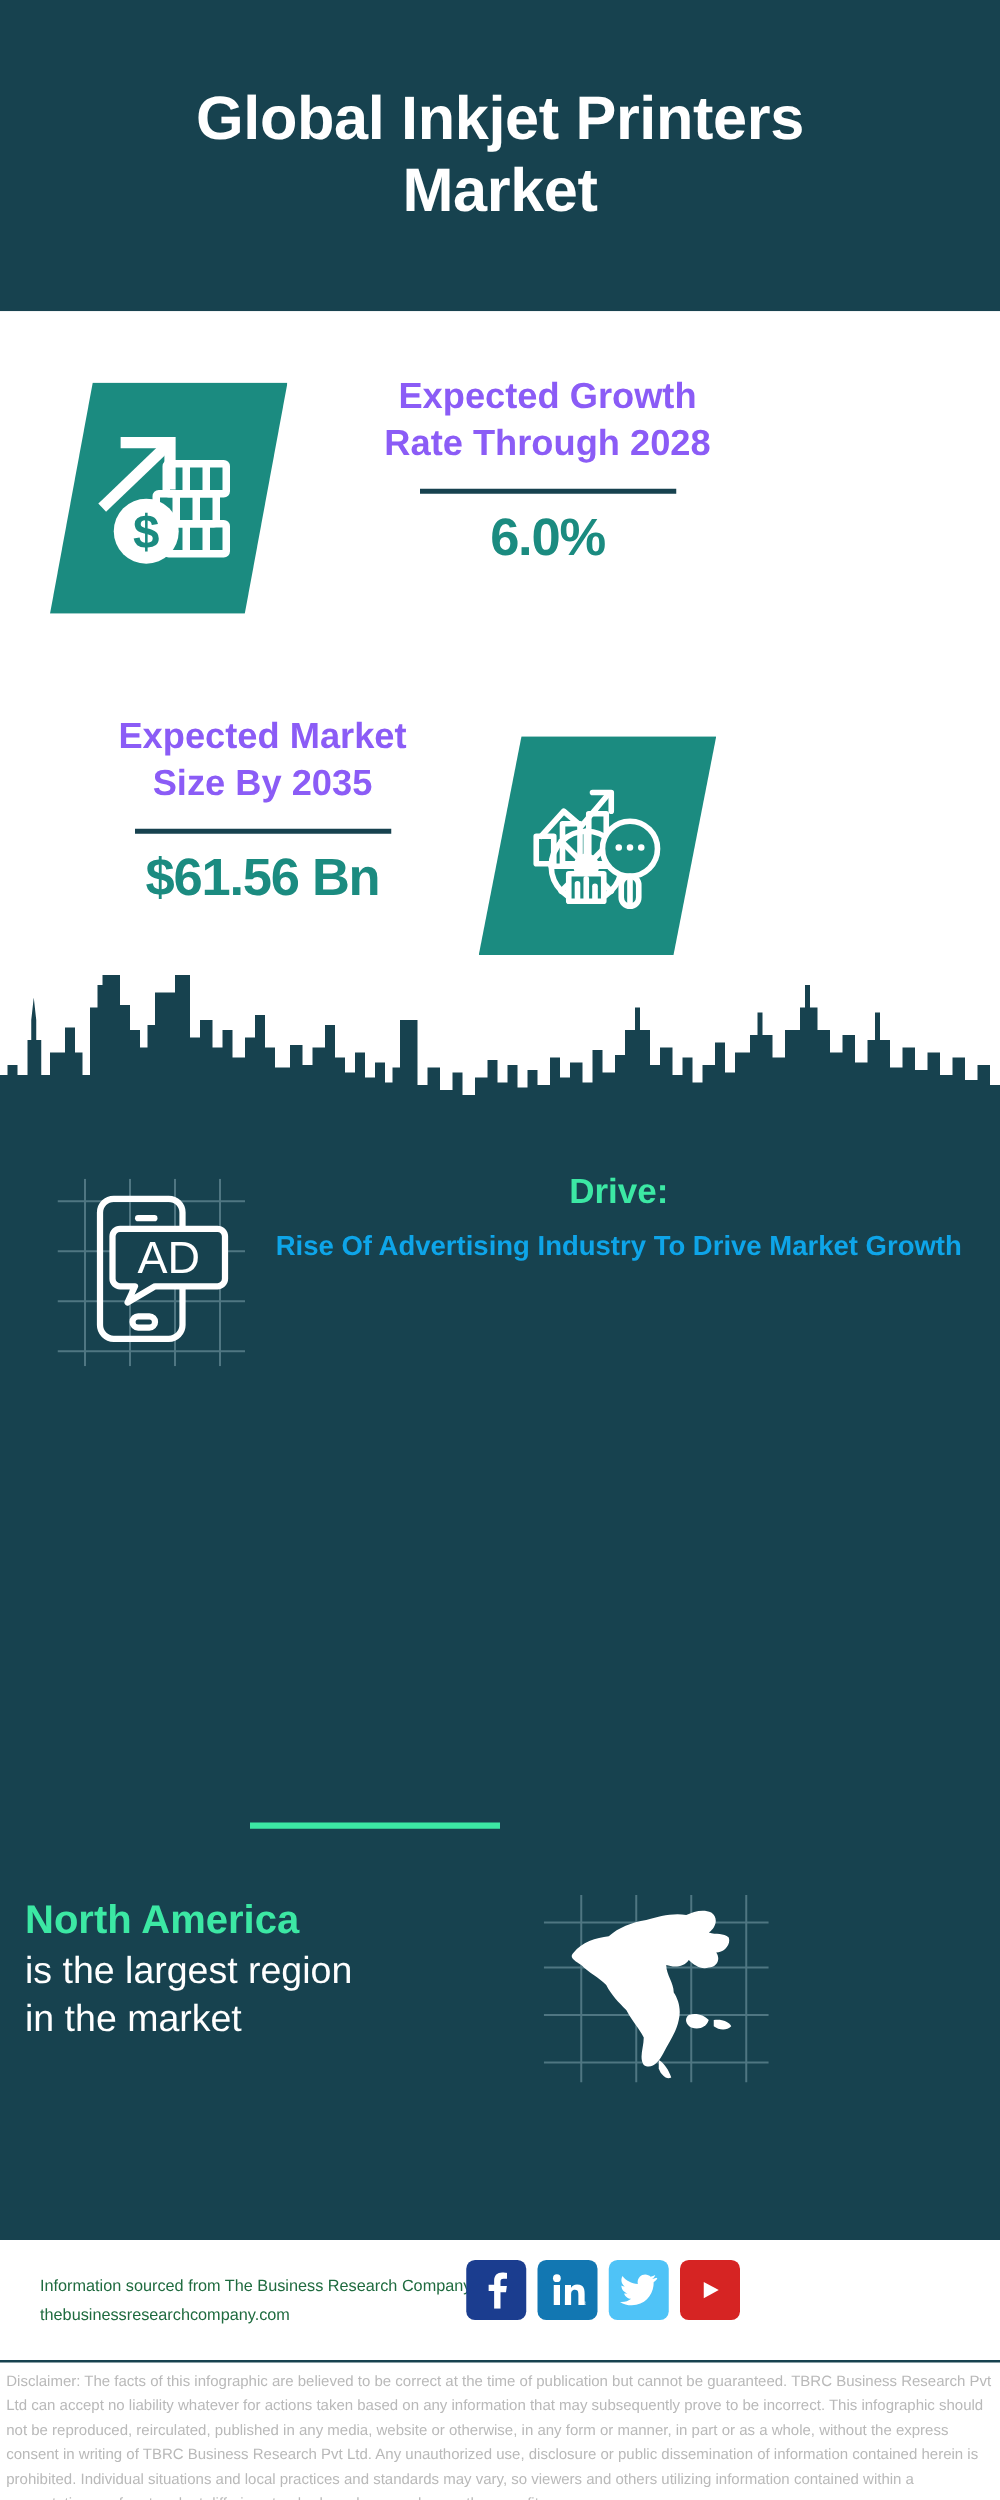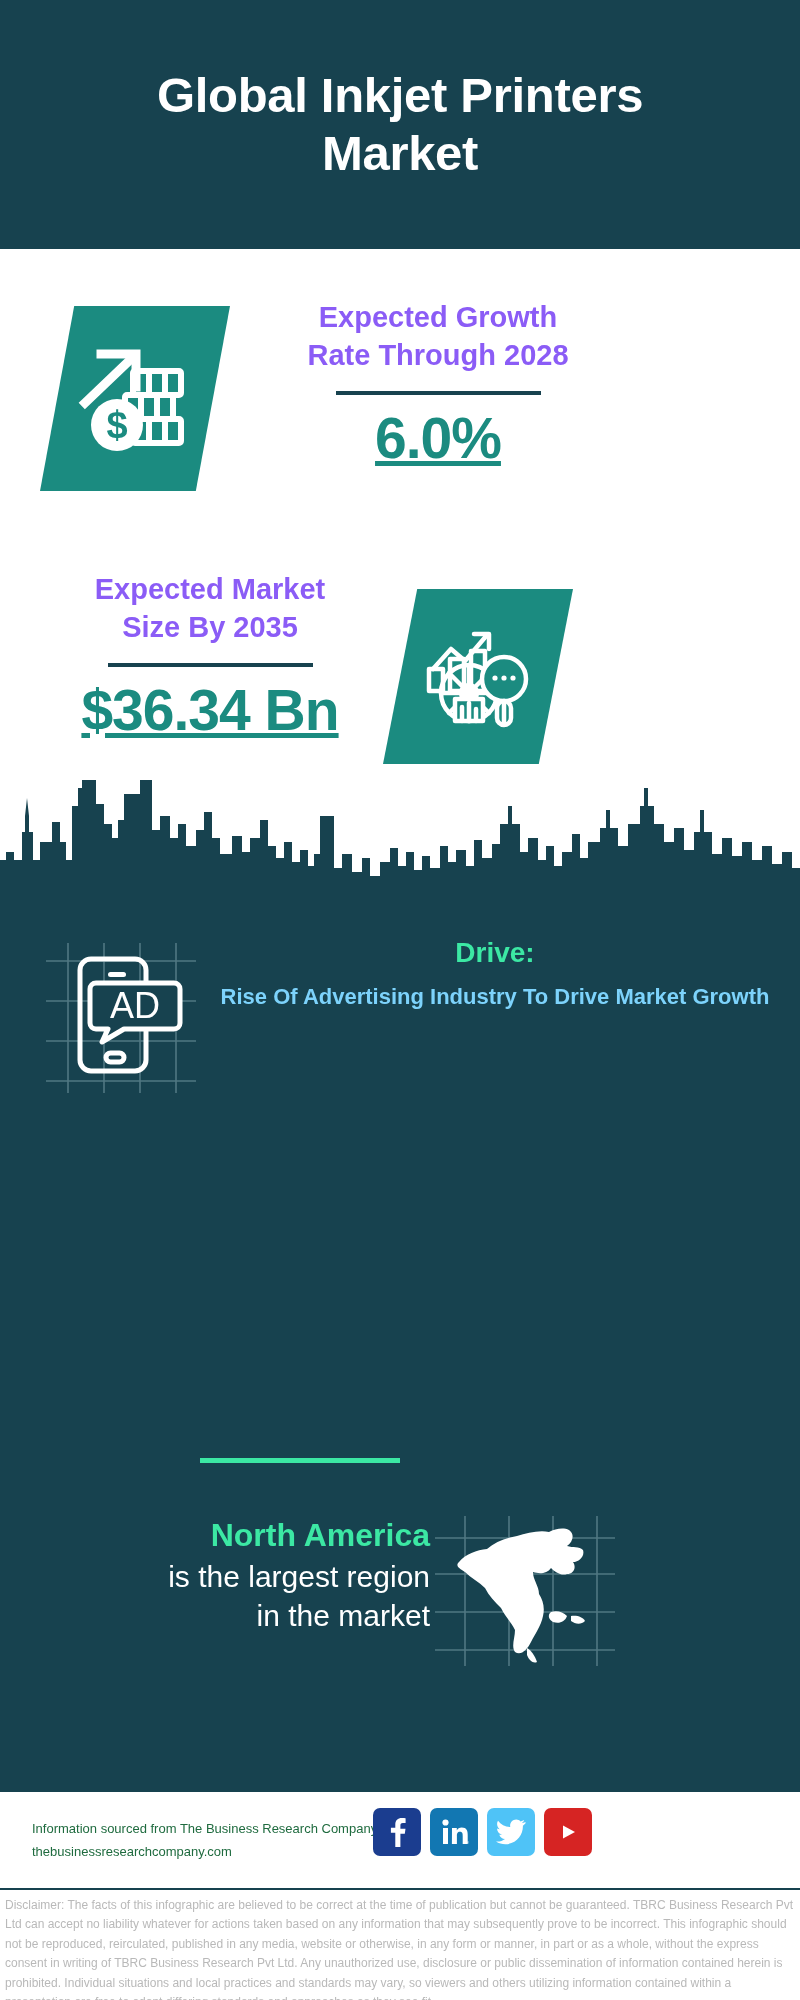--- a/index.html
+++ b/index.html
@@ -58,24 +58,23 @@
     line-height:1.3;
     white-space:pre-line;
   }
   .divider-dark {
     width:205px; height:4px; background:#17424f;
     margin:17px auto 12px auto;
   }
   .stat-block .value {
     color:#1b8b80;
     font-weight:bold;
-    font-size:57px;
+    font-size:42px;
     line-height:1.1;
     letter-spacing:-1px;
-    text-decoration:underline;
   }
   .gr-block { left:253px; top:50px; width:370px; }
   .ms-block { left:25px; top:322px; width:370px; }
 
   
   .skyline {
     position:absolute; left:0; top:780px; width:800px; height:130px;
   }
   .skyline svg { display:block; width:800px; height:130px; }
 
@@ -85,30 +84,30 @@
     background:#17424f;
   }
 
   .driver-row { position:absolute; left:0; top:23px; width:800px; height:190px; }
   .ad-icon { position:absolute; left:46px; top:24px; width:150px; height:150px; }
   .driver-text { position:absolute; left:215px; top:17px; width:560px; text-align:center; }
   .driver-title {
     color:#3ce8a4; font-weight:bold; font-size:28px; line-height:1.2;
   }
   .driver-body {
-    color:#7dd3fc; font-weight:bold; font-size:22px; line-height:1.45; margin-top:11px;
+    color:#0ea5e9; font-weight:bold; font-size:22px; line-height:1.45; margin-top:11px;
   }
 
   .divider-mint {
     position:absolute; left:200px; top:562px;
     width:200px; height:5px; background:#3ce8a4;
   }
 
   .region-row { position:absolute; left:0; top:620px; width:800px; height:190px; }
-  .region-text { position:absolute; left:20px; top:0; width:410px; text-align:right; }
+  .region-text { position:absolute; left:20px; top:0; width:410px; text-align:left; }
   .region-name {
     color:#3ce8a4; font-weight:bold; font-size:32px; line-height:1.2;
   }
   .region-sub {
     color:#ffffff; font-size:30px; line-height:1.3; margin-top:3px; white-space:pre-line;
   }
   .map-icon { position:absolute; left:435px; top:0px; width:180px; height:150px; }
 
   
   .footer {
@@ -178,21 +177,21 @@
       <div class="label">Expected Growth
 Rate Through 2028</div>
       <div class="divider-dark"></div>
       <div class="value">6.0%</div>
     </div>
 
     <div class="stat-block ms-block">
       <div class="label">Expected Market
 Size By 2035</div>
       <div class="divider-dark"></div>
-      <div class="value">$36.34 Bn</div>
+      <div class="value">$61.56 Bn</div>
     </div>
 
     <div class="tile size">
       <svg width="118" height="112" viewBox="0 0 118 112" aria-hidden="true">
         <g fill="none" stroke="#ffffff" stroke-width="4.5" stroke-linecap="round" stroke-linejoin="round">
           <polyline points="14,48 32,28 46,40 68,14"></polyline>
           <polyline points="55,13 70,13 70,28"></polyline>
           <rect x="10" y="48" width="14" height="22"></rect>
           <rect x="31" y="38" width="14" height="32"></rect>
           <rect x="52" y="30" width="14" height="40"></rect>

